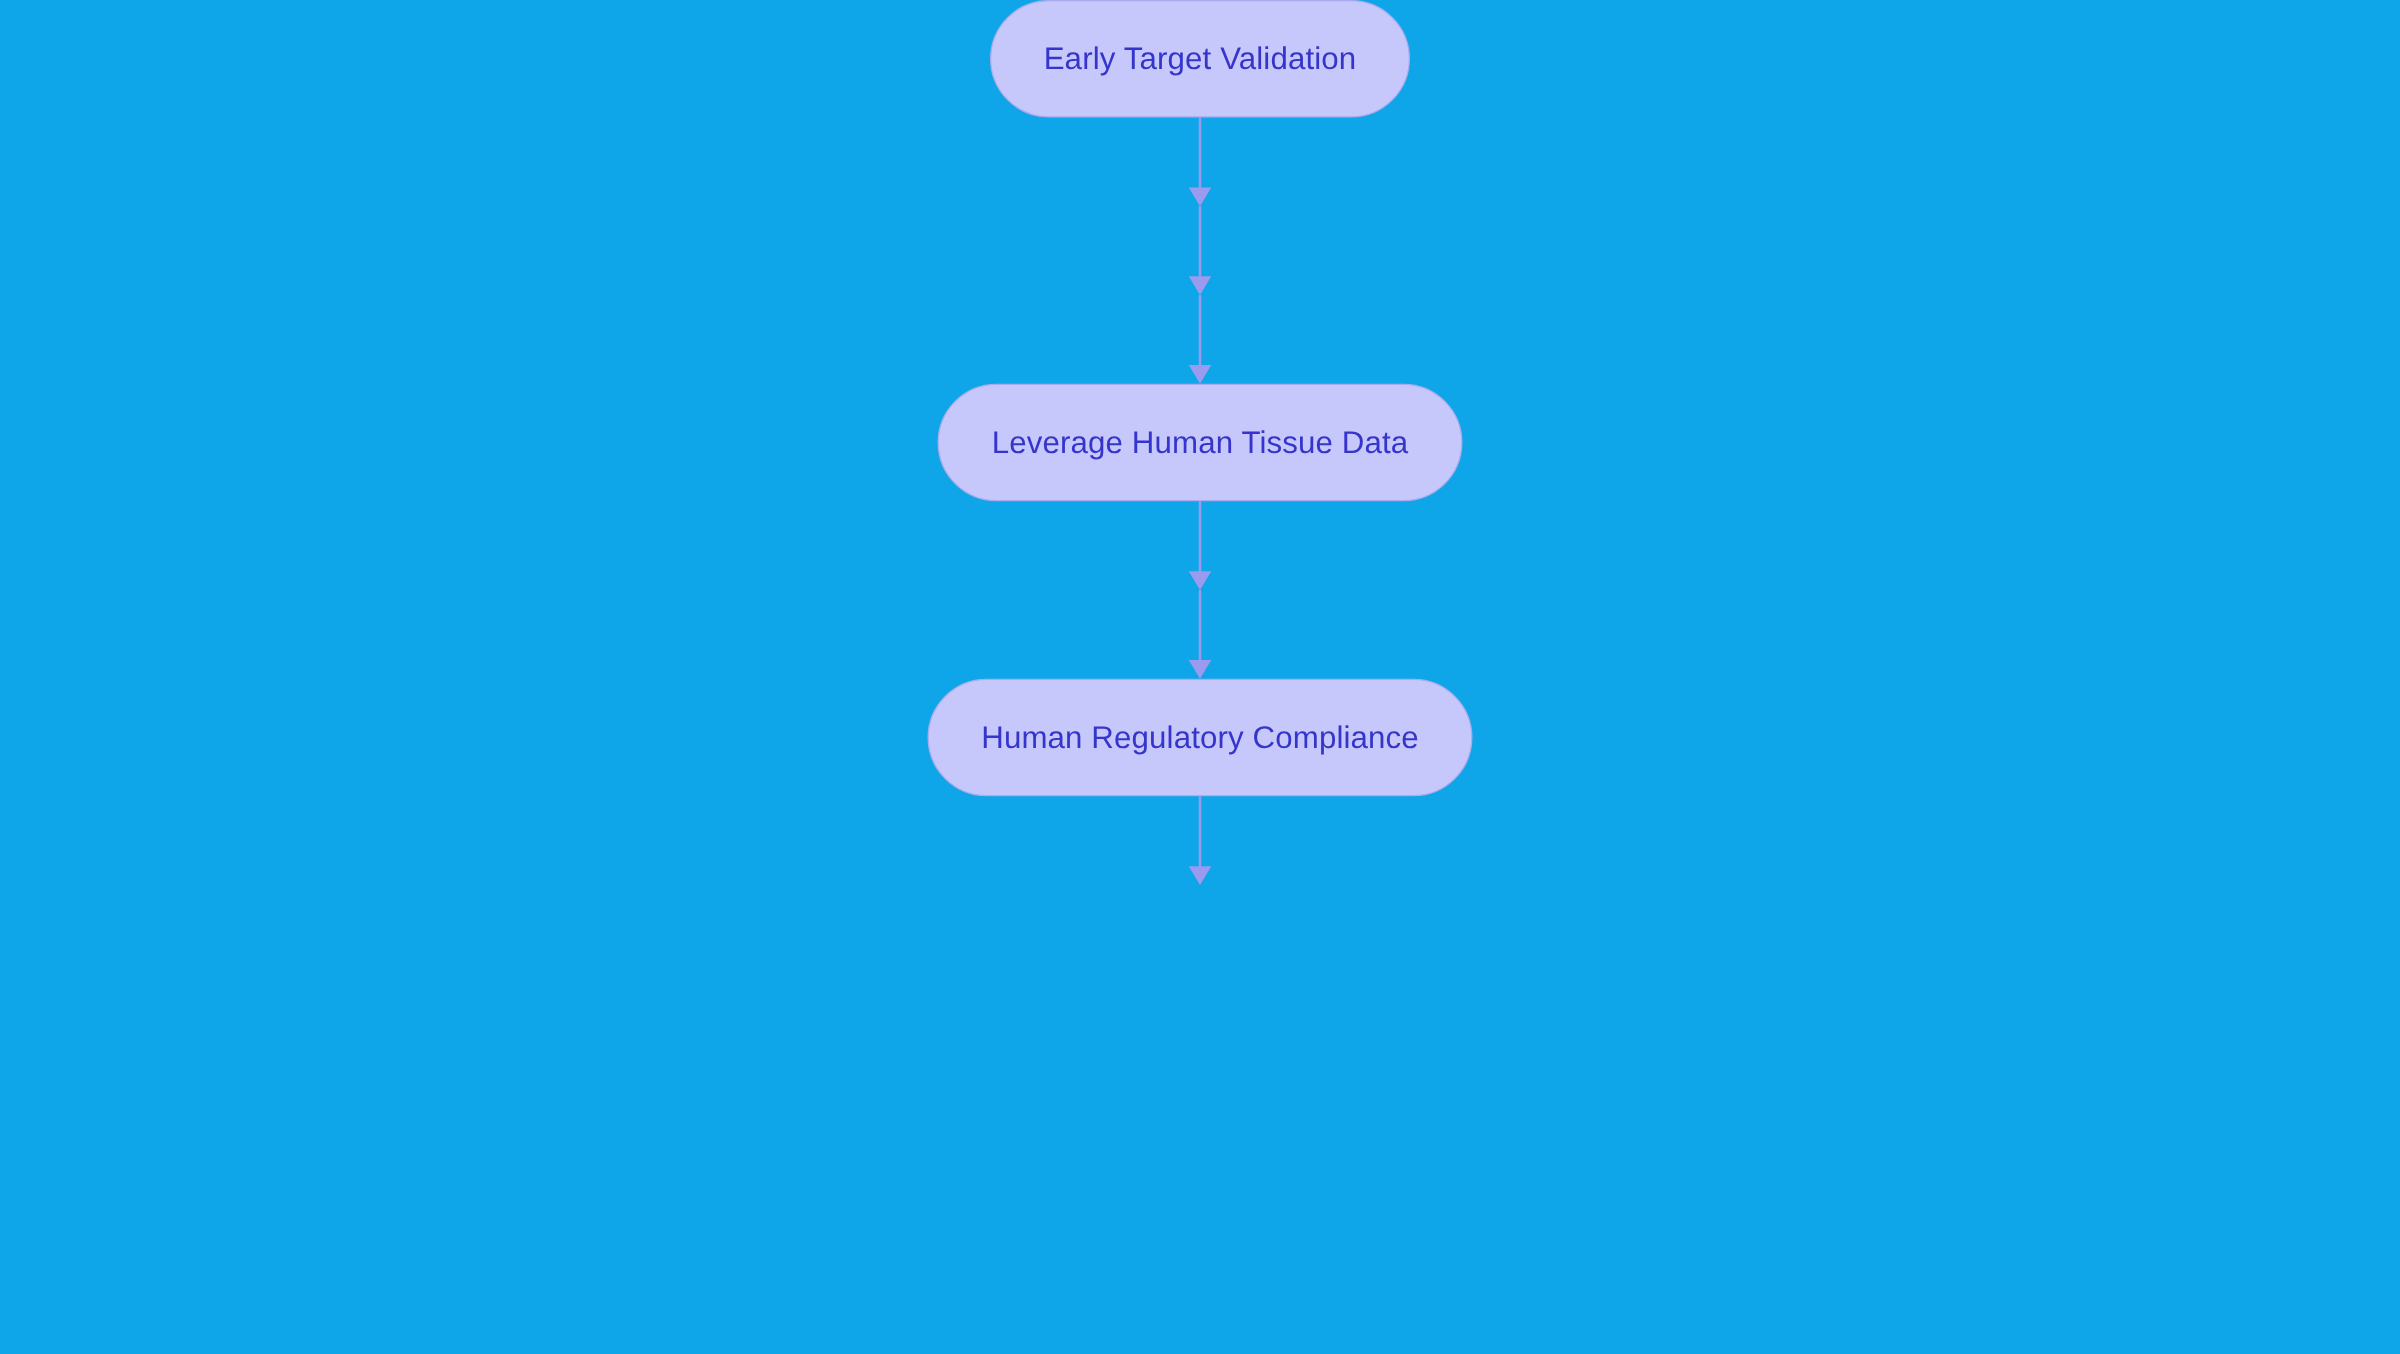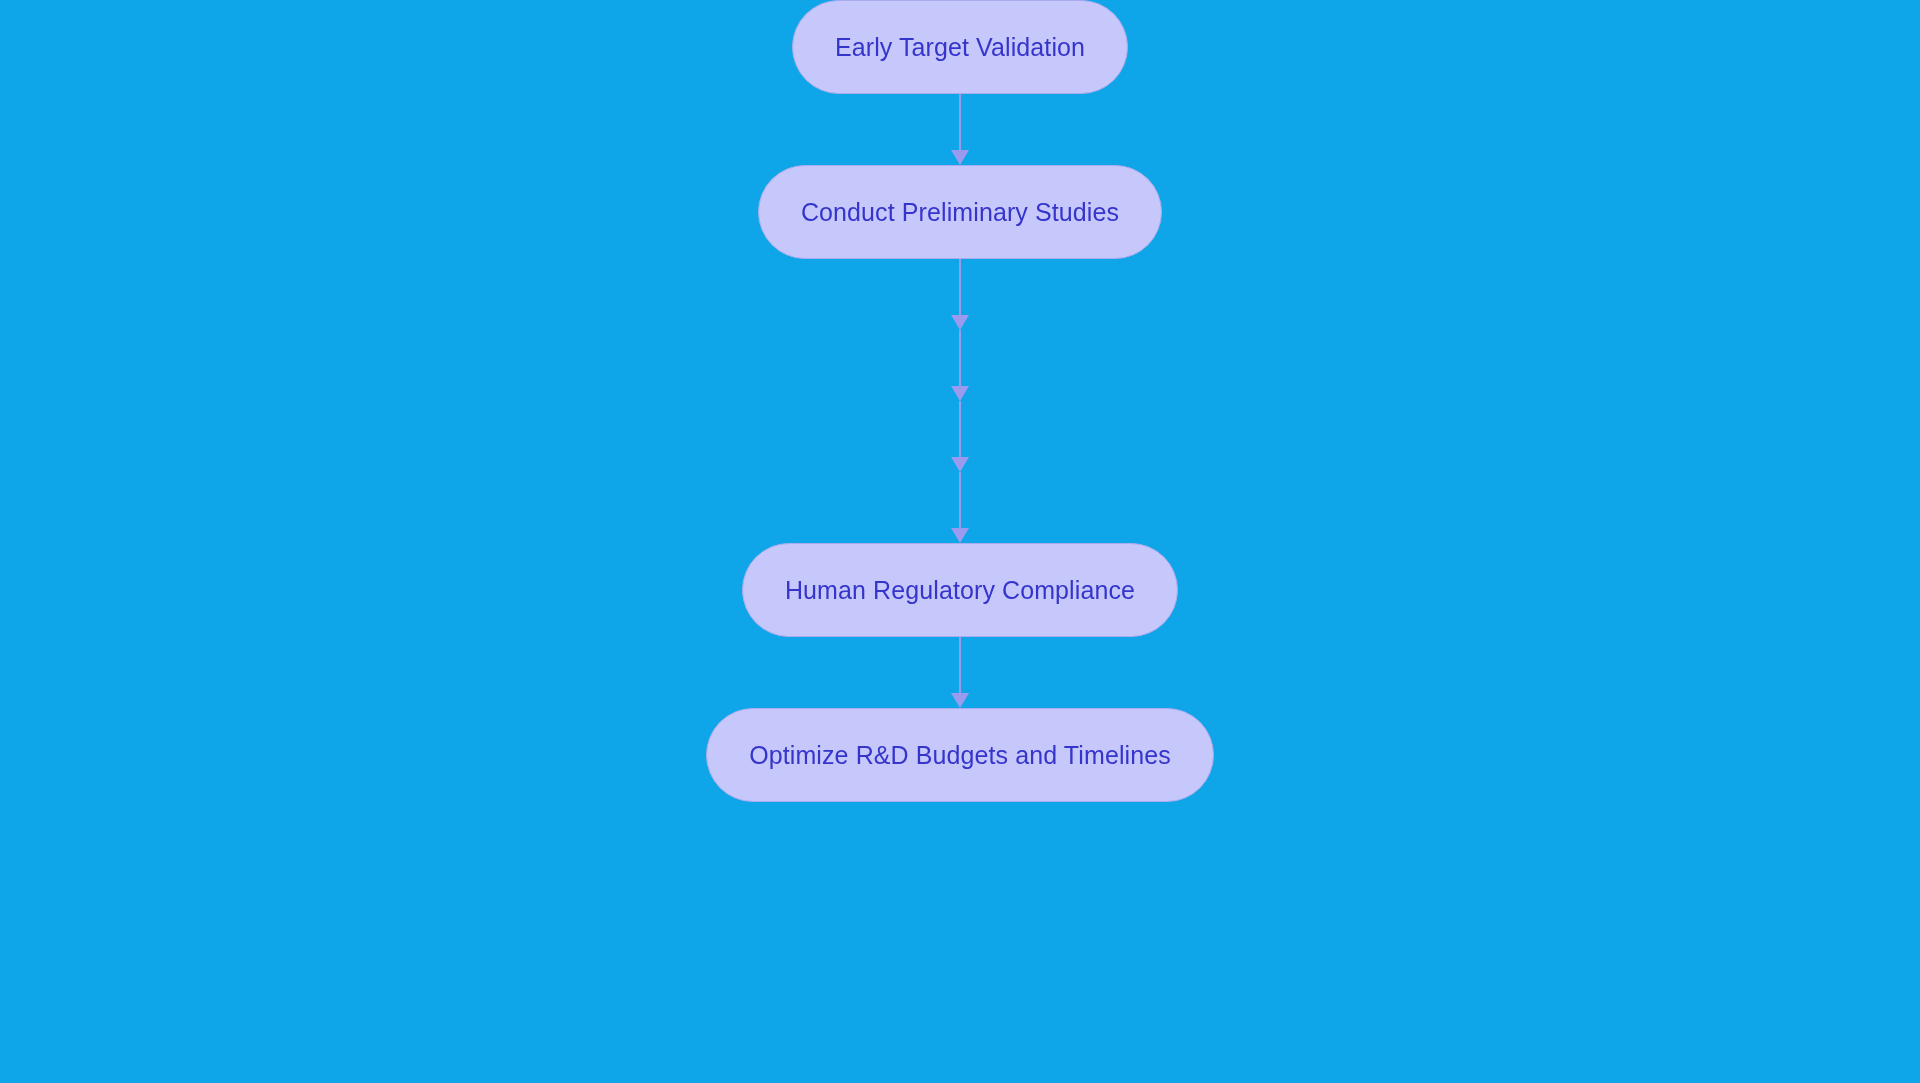--- a/index.html
+++ b/index.html
@@ -94,35 +94,35 @@
 
     <div class="node">
       <span class="node-label">Early Target Validation</span>
     </div>
 
     <div class="connector">
       <div class="connector-line"></div>
       <div class="connector-head"></div>
     </div>
 
-    <div class="node">
-      <span class="node-label">Conduct Preliminary Studies</span>
-    </div>
 
     <div class="connector">
       <div class="connector-line"></div>
       <div class="connector-head"></div>
     </div>
 
 
     <div class="connector">
       <div class="connector-line"></div>
       <div class="connector-head"></div>
     </div>
 
+    <div class="node">
+      <span class="node-label">Leverage Human Tissue Data</span>
+    </div>
 
     <div class="connector">
       <div class="connector-line"></div>
       <div class="connector-head"></div>
     </div>
 
 
     <div class="connector">
       <div class="connector-line"></div>
       <div class="connector-head"></div>
@@ -130,18 +130,15 @@
 
     <div class="node">
       <span class="node-label">Human Regulatory Compliance</span>
     </div>
 
     <div class="connector">
       <div class="connector-line"></div>
       <div class="connector-head"></div>
     </div>
 
-    <div class="node">
-      <span class="node-label">Optimize R&amp;D Budgets and Timelines</span>
-    </div>
 
   </div>
 </div>
 
 </body></html>

